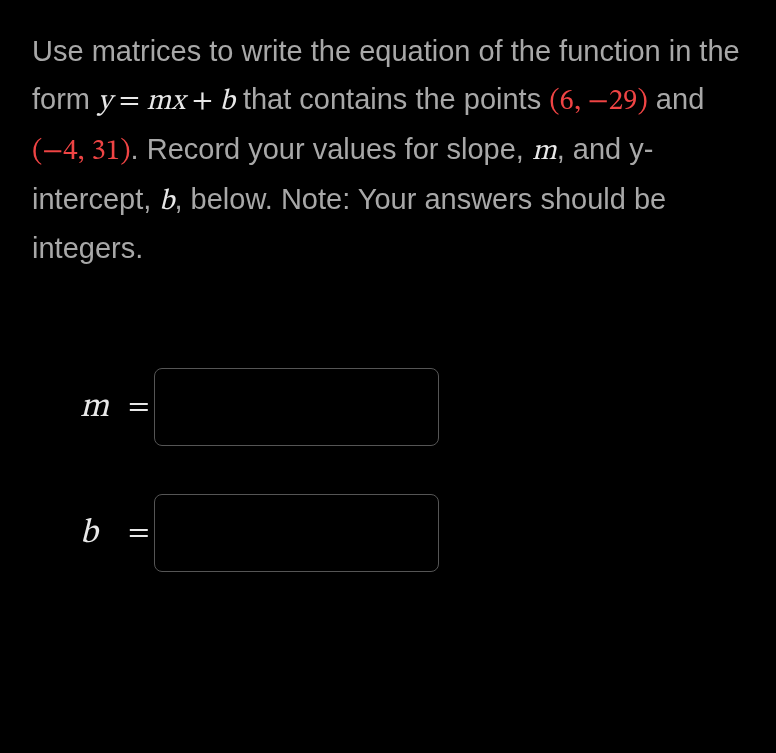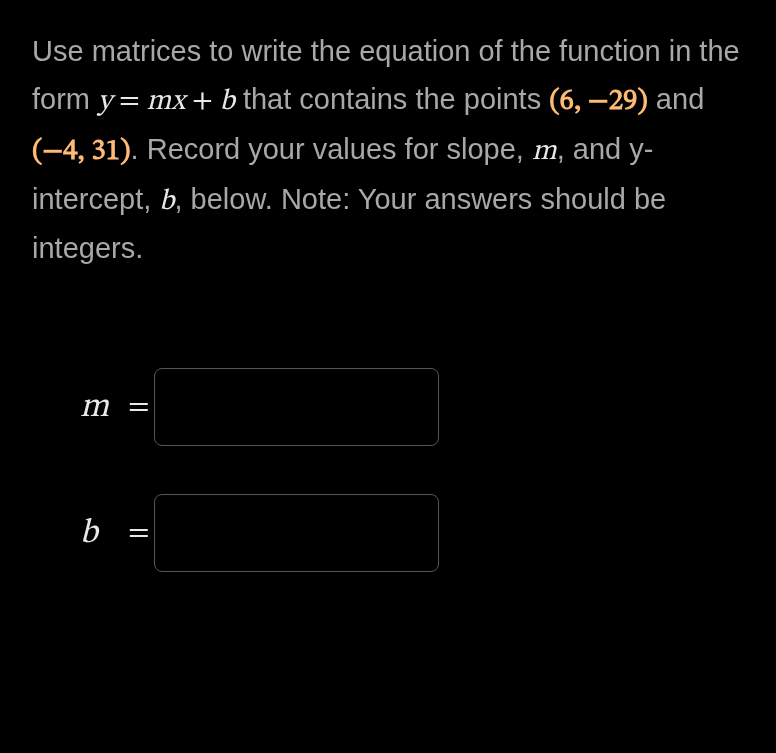--- a/index.html
+++ b/index.html
@@ -29,22 +29,22 @@
       font-style: italic;
     }
     .math-var {
       font-family: 'Cambria Math', 'STIX Two Math', 'Times New Roman', serif;
       color: #e8e8e8;
       font-weight: 600;
       font-style: italic;
     }
     .math-num {
       font-family: 'Cambria Math', 'STIX Two Math', 'Times New Roman', serif;
-      color: #fdba74;
-      font-weight: 700;
+      color: #ef4444;
+      font-weight: 400;
       font-style: normal;
     }
     .math-paren {
       font-style: normal;
     }
     .answer-section {
       margin-top: 95px;
       padding-left: 48px;
     }
     .answer-row {

